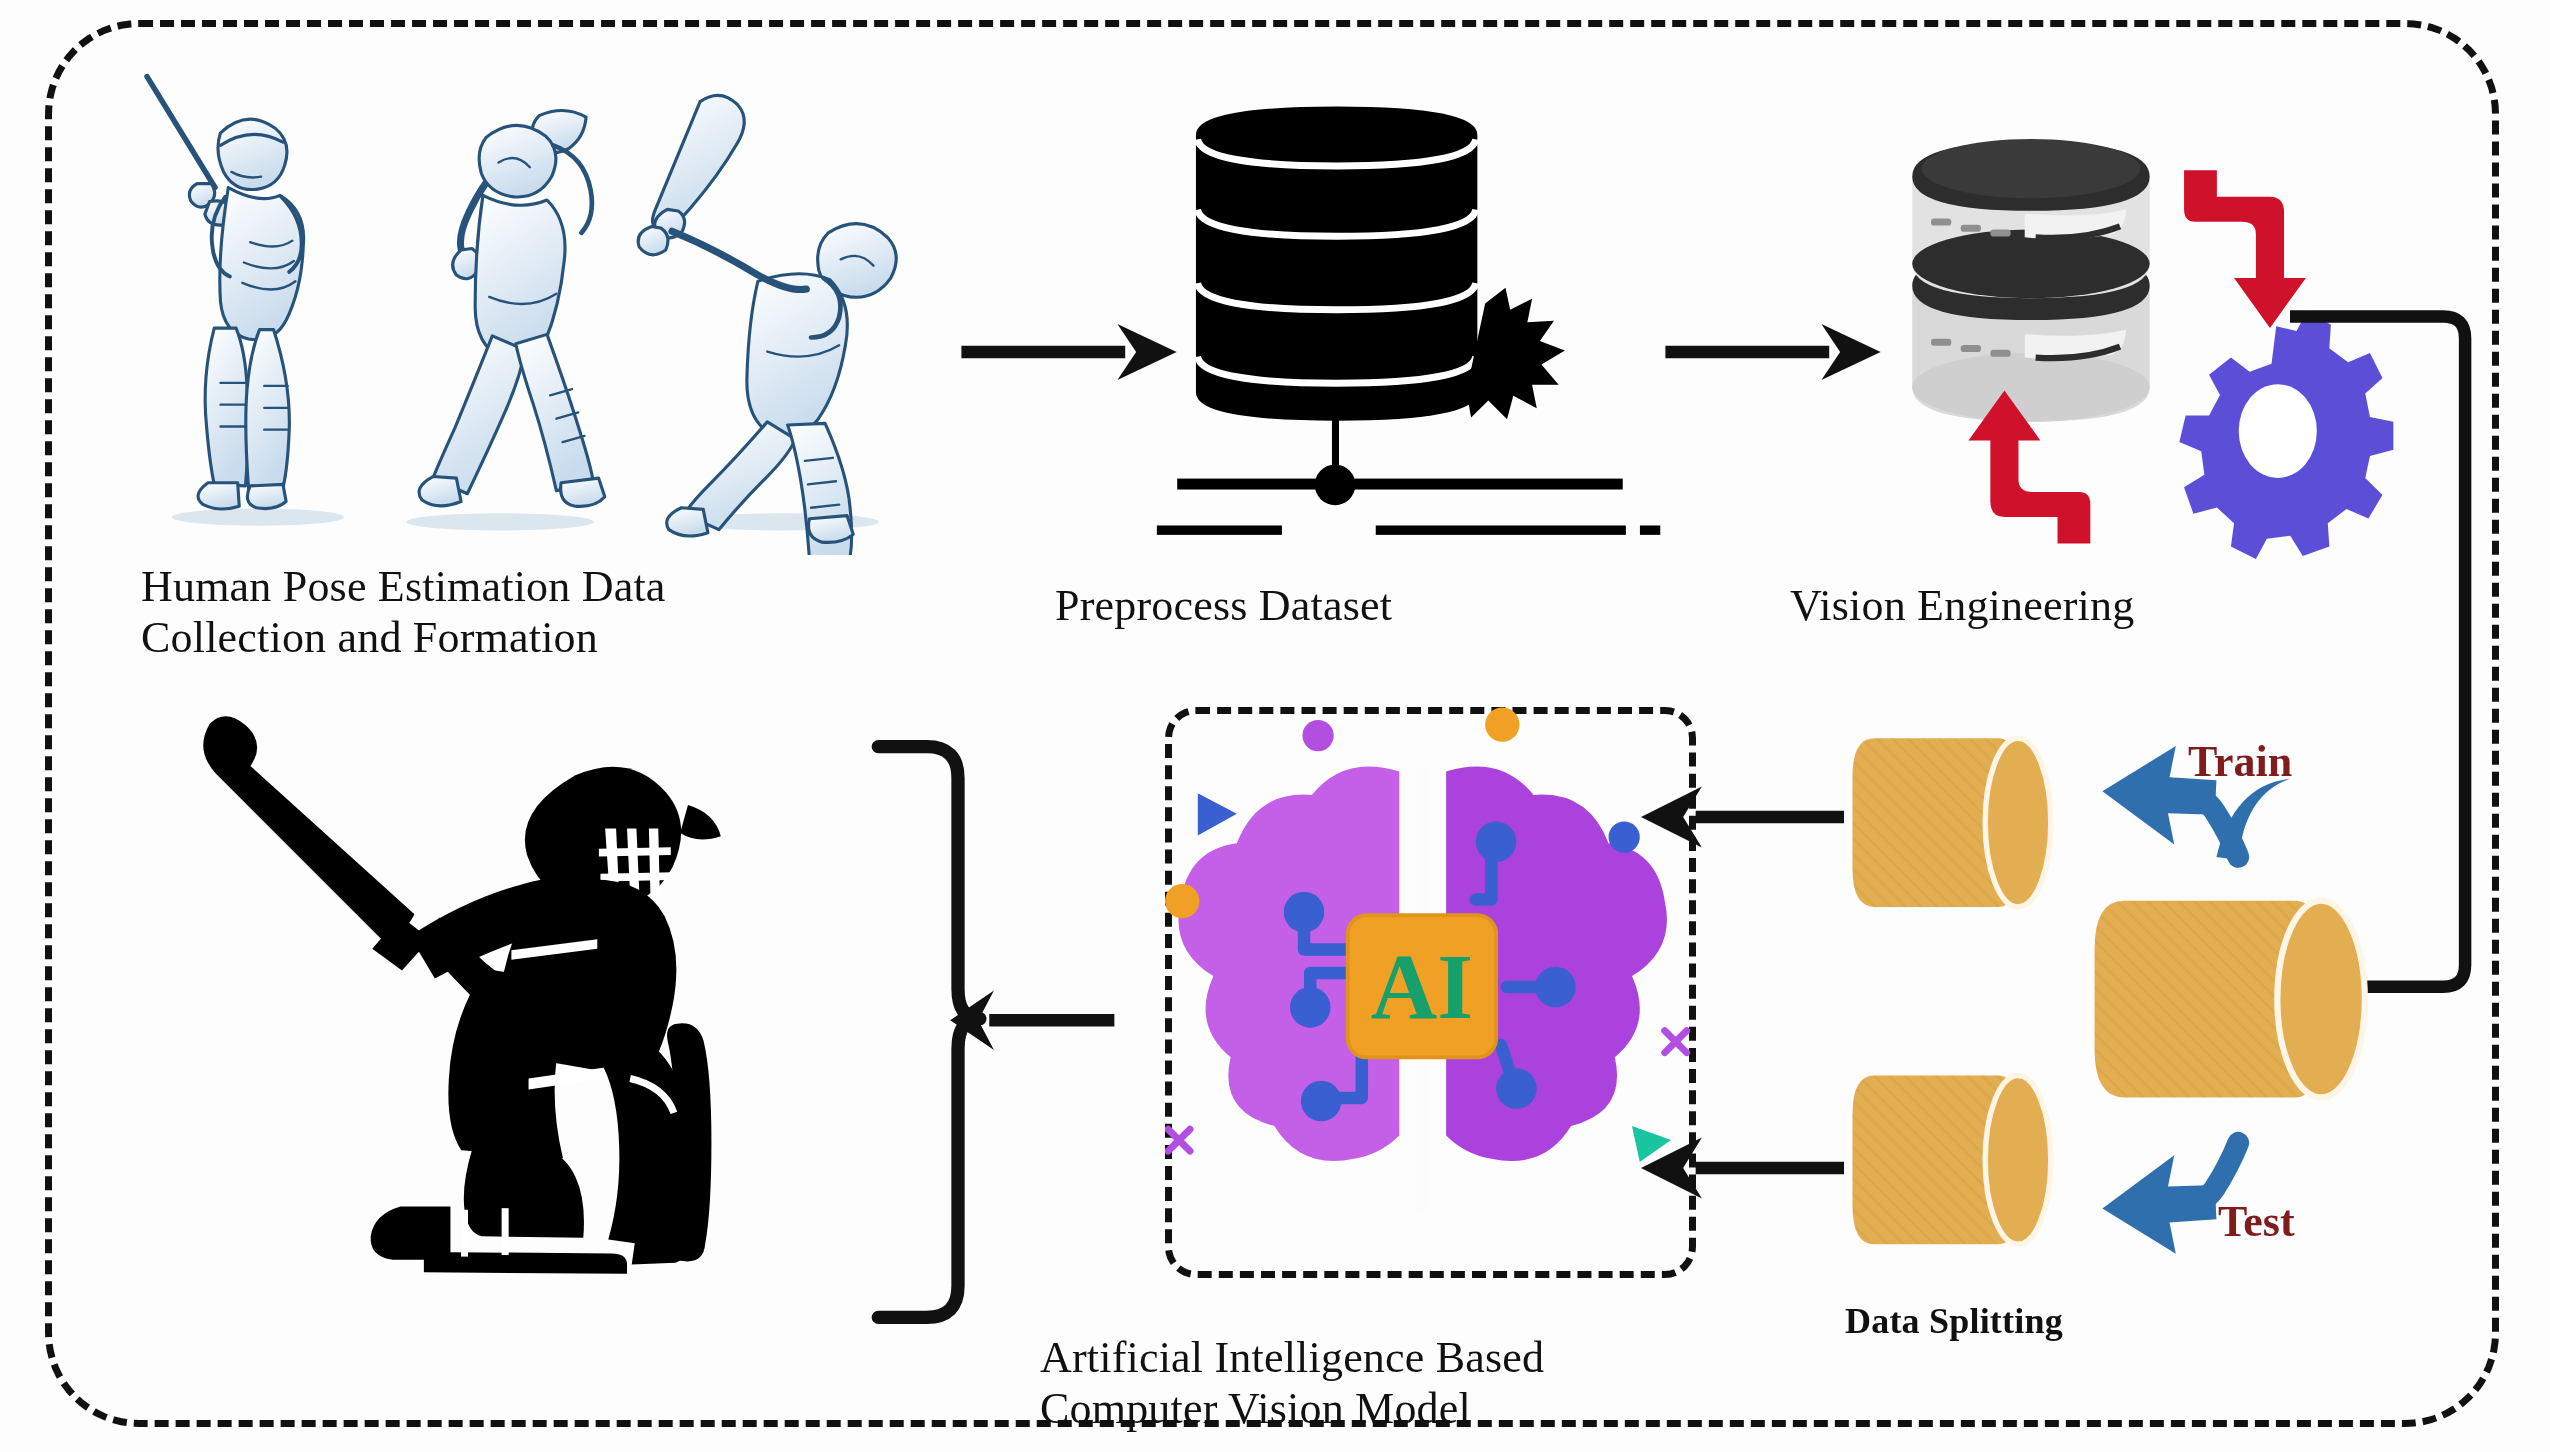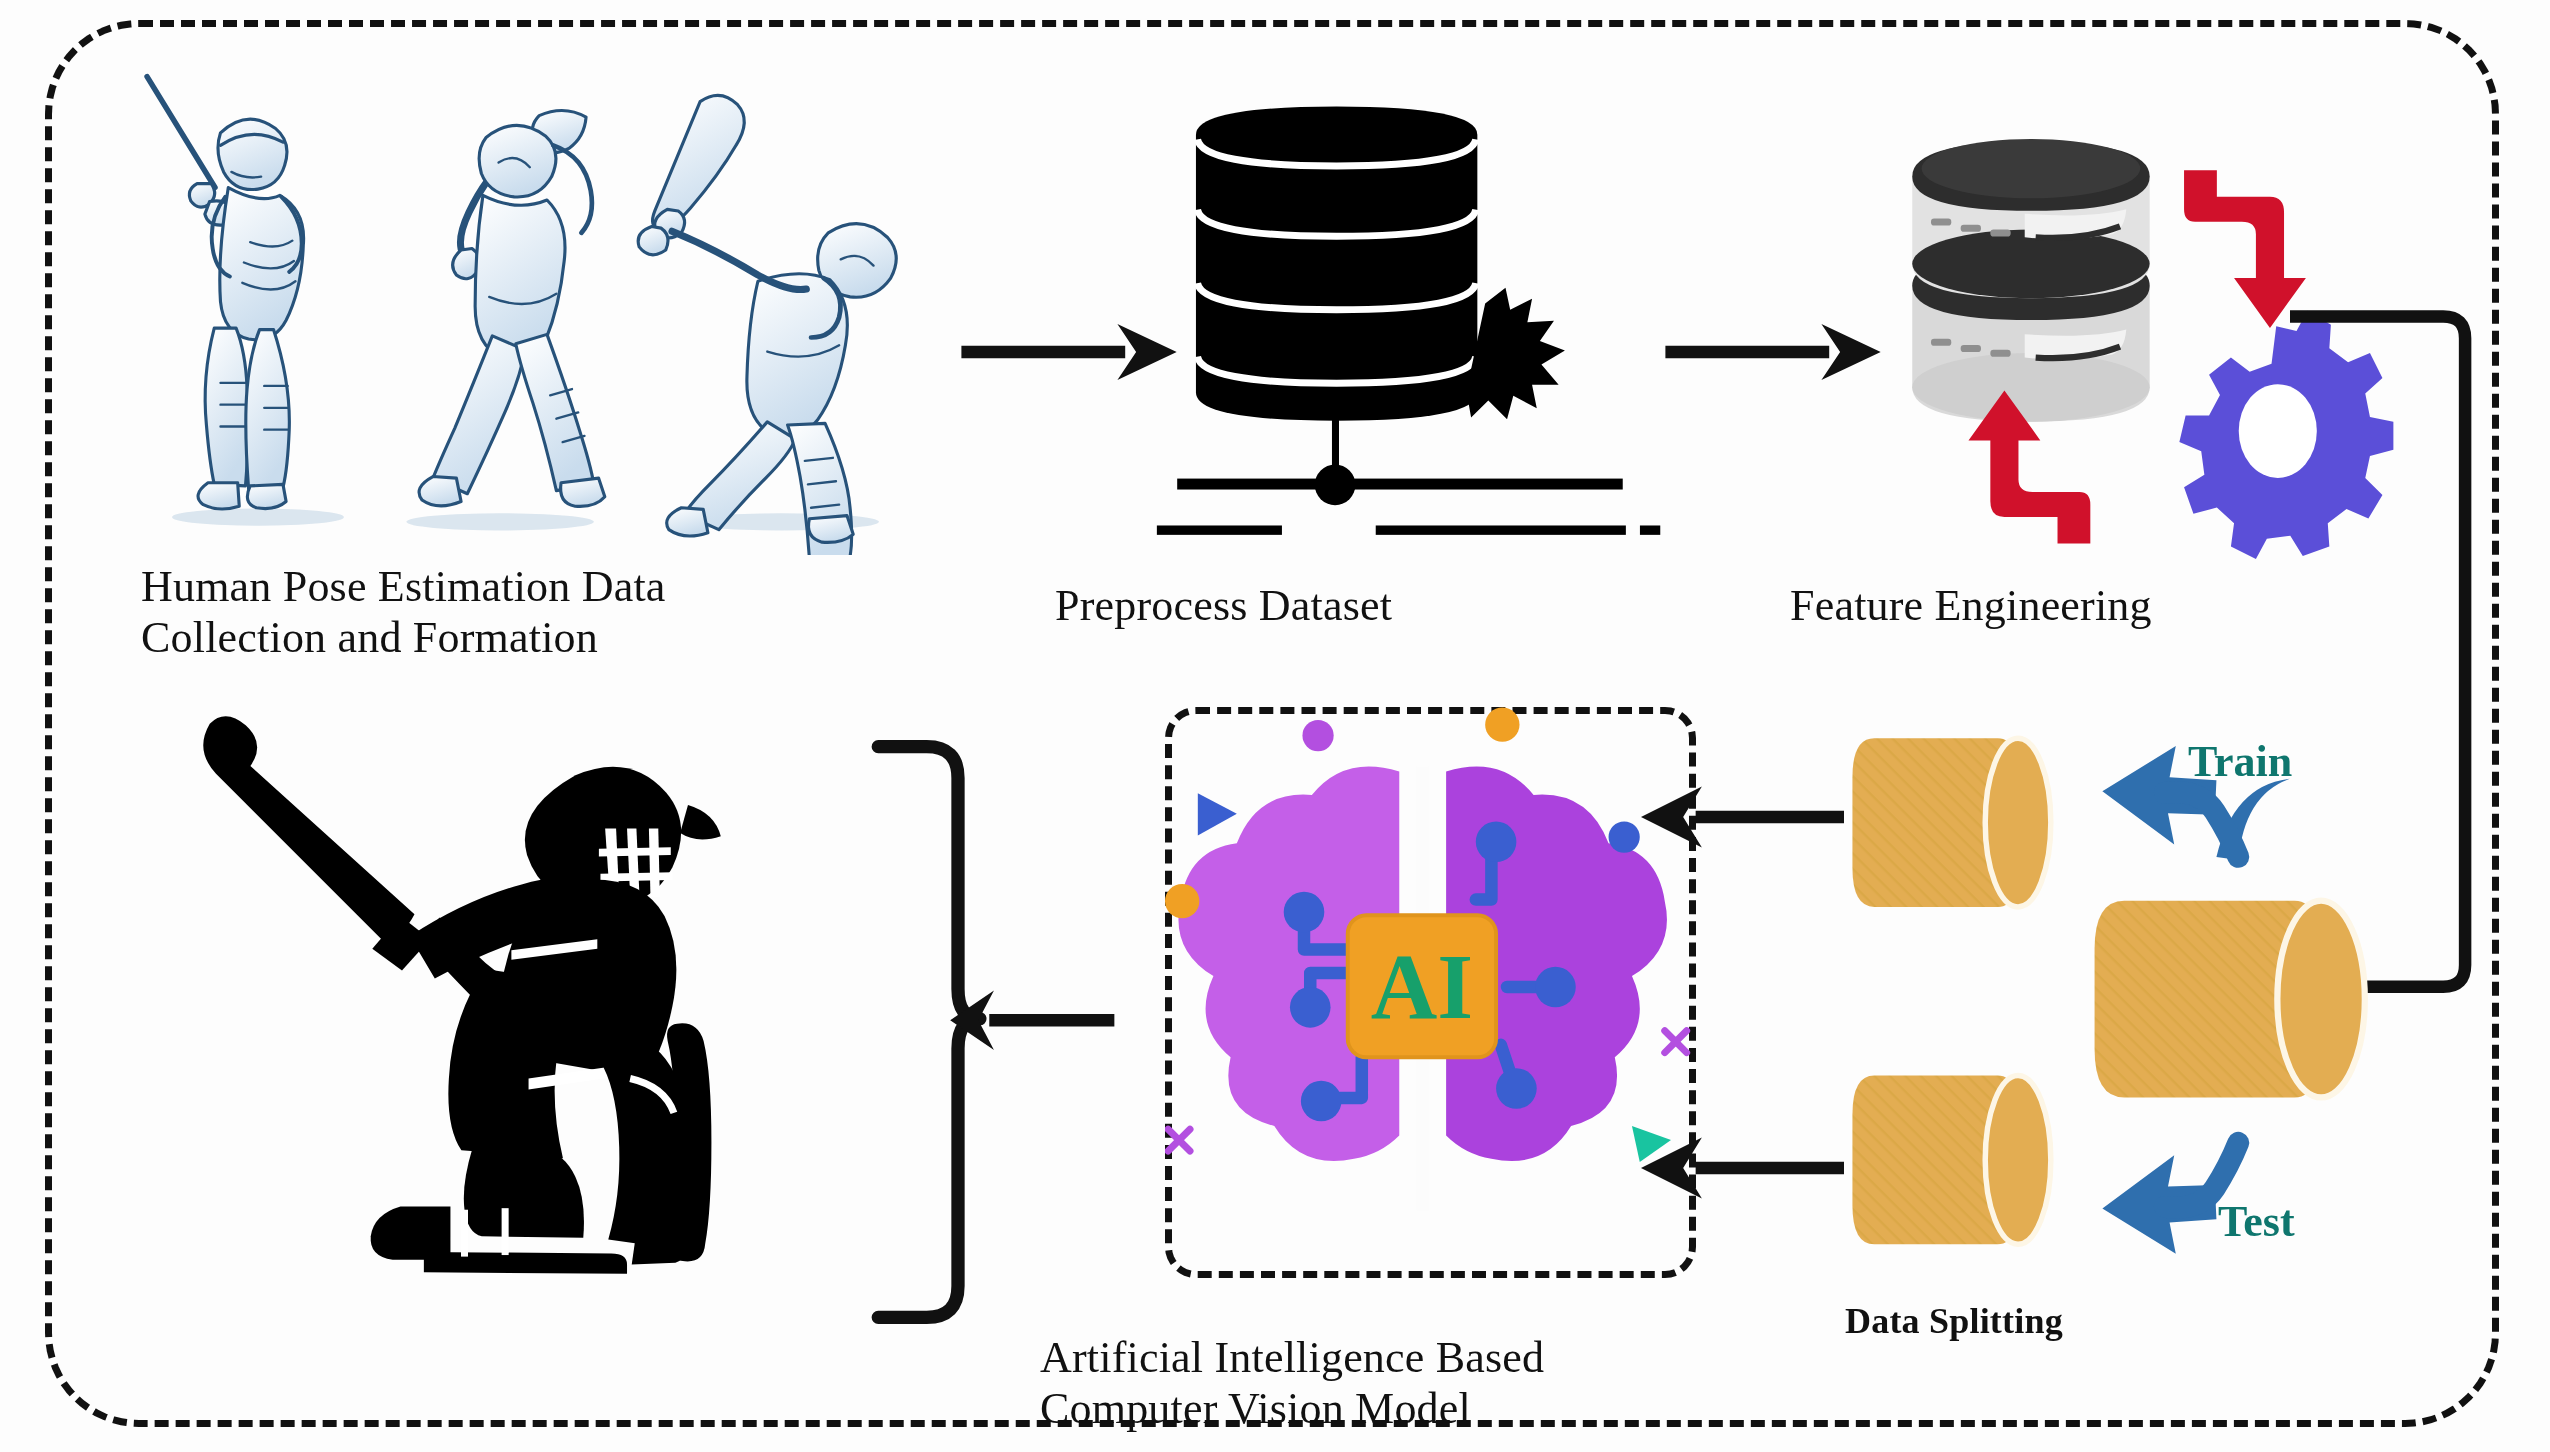--- a/index.html
+++ b/index.html
@@ -18,21 +18,21 @@
 
   
   .caption{
     position:absolute;text-align:left;color:#111;
     font-family:"Liberation Serif", serif;
     font-size:44px;line-height:1.16;letter-spacing:0.2px;
     white-space:pre-line;
   }
   .caption.bold{font-weight:bold;font-size:36px;}
   .small-label{
-    position:absolute;color:#0f766e;font-family:"Liberation Serif", serif;
+    position:absolute;color:#7f1d1d;font-family:"Liberation Serif", serif;
     font-size:44px;font-weight:600;
   }
 
   
   .arrow-svg{position:absolute;overflow:visible;}
 
   
   .sketch-wrap{position:absolute;left:133px;top:70px;width:828px;height:485px;}
   .sketch-wrap svg{width:100%;height:100%;}
 
@@ -234,21 +234,21 @@
         <path d="M258 560 l0 -34 l-68 0 q-18 0 -18 -20 l0 -78 l-28 0 l46 -64 l46 64 l-28 0 l0 50 q0 16 18 16 l60 0 q14 0 14 16 l0 50 z" fill="#d0112b"></path>
       </g>
 
       <g transform="translate(538,410)">
         <path d="M0 -128 l26 6 l14 -26 l30 18 l-2 30 l24 18 l28 -12 l16 32 l-22 20 l6 30 l30 6 l0 36 l-30 8 l-6 28 l22 22 l-18 30 l-28 -12 l-24 18 l2 30 l-34 12 l-16 -26 l-30 4 l-14 26 l-32 -16 l4 -30 l-22 -20 l-30 8 l-12 -34 l26 -16 l-4 -30 l-28 -12 l8 -34 l30 0 l14 -26 l-14 -26 l28 -22 l24 18 l28 -10 z" fill="#5b4fd8"></path>
         <ellipse cx="2" cy="6" rx="50" ry="60" fill="#ffffff"></ellipse>
       </g>
     </svg>
   </div>
 
-  <div class="caption" style="left:1790px;top:580px;width:703px;">Feature Engineering</div>
+  <div class="caption" style="left:1790px;top:580px;width:703px;">Vision Engineering</div>
 
   <div class="rconn">
     <svg viewBox="0 0 330 960" xmlns="http://www.w3.org/2000/svg">
       <path d="M-30 30 L196 30 q28 0 28 28 L224 860 q0 28 -28 28 L10 888" stroke="#111" stroke-width="16" fill="none" stroke-linejoin="round"></path>
       <path d="M-58 888 L40 848 L24 888 L40 928 Z" fill="#111"></path>
     </svg>
   </div>
 
   <div class="ds-wrap">
     <svg viewBox="0 0 880 740" xmlns="http://www.w3.org/2000/svg">

